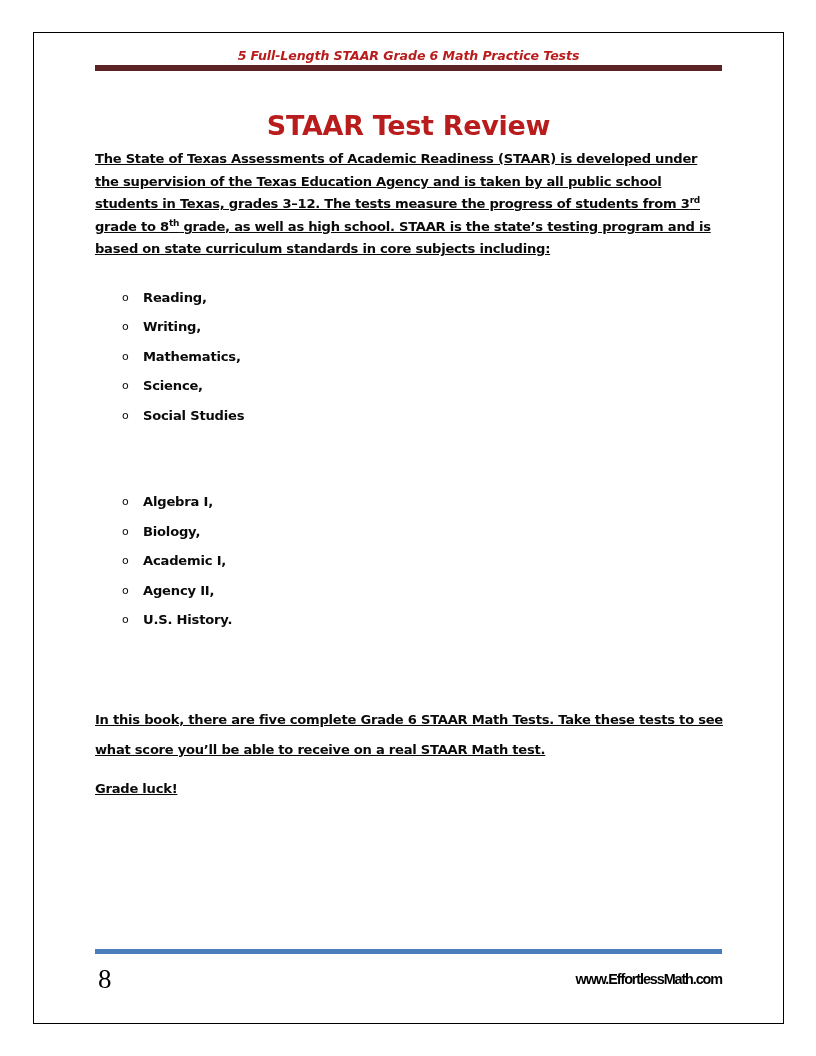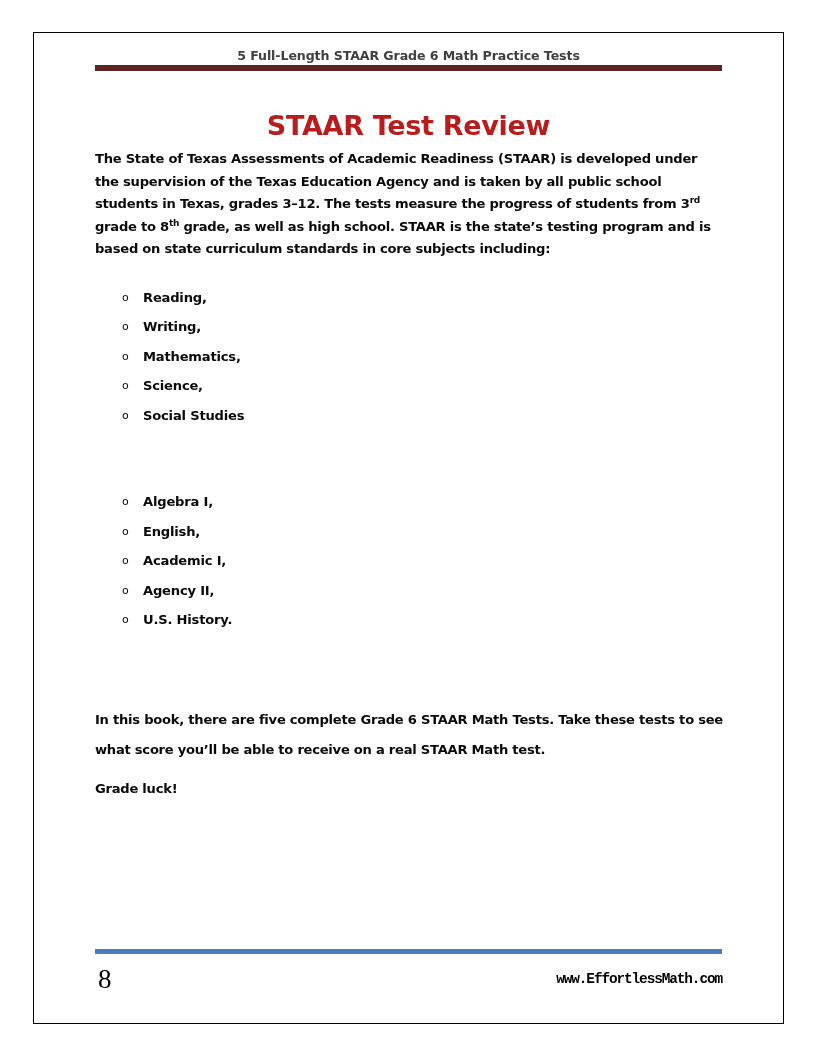--- a/index.html
+++ b/index.html
@@ -33,22 +33,23 @@
     left: 95px;
     top: 46px;
     width: 627px;
     text-align: center;
   }
   #running-header .hdr-text {
     display: inline-block;
     font-family: "DejaVu Sans", sans-serif;
     font-size: 12.6px;
     font-weight: bold;
+    font-style: italic;
     letter-spacing: -0.1px;
-    color: #404040;
+    color: #b91c1c;
     white-space: nowrap;
   }
   #header-rule {
     position: absolute;
     left: 95px;
     top: 65px;
     width: 627px;
     height: 6px;
     background: #5b2326;
   }
@@ -77,20 +78,21 @@
 
   .para {
     font-family: "DejaVu Sans", sans-serif;
     font-size: 13.1px;
     font-weight: 600;
     color: #0a0a0a;
     line-height: 22.6px;
     letter-spacing: -0.25px;
     text-align: left;
     margin: 0;
+    text-decoration: underline;
   }
   .para sup {
     font-size: 9px;
     vertical-align: super;
     line-height: 0;
   }
 
   .para.justified {
     text-align: justify;
     line-height: 30px;
@@ -146,21 +148,21 @@
     font-size: 27px;
     color: #000000;
     line-height: 34px;
   }
   #footer-url {
     position: absolute;
     left: 422px;
     top: 968px;
     width: 300px;
     text-align: right;
-    font-family: Liberation Mono, monospace;
+    font-family: Liberation Sans, sans-serif;
     font-size: 14.4px;
     font-weight: bold;
     letter-spacing: -1.1px;
     color: #000000;
     line-height: 22px;
   }
 </style>
 </head>
 <body>
 
@@ -207,21 +209,21 @@
 
   <div class="spacer-sm"></div>
 
   <ul class="bullets" id="highschool-subjects-list">
     <li>
       <span class="marker">o</span>
       <span>Algebra I,</span>
     </li>
     <li>
       <span class="marker">o</span>
-      <span>English,</span>
+      <span>Biology,</span>
     </li>
     <li>
       <span class="marker">o</span>
       <span>Academic I,</span>
     </li>
     <li>
       <span class="marker">o</span>
       <span>Agency II,</span>
     </li>
     <li>

